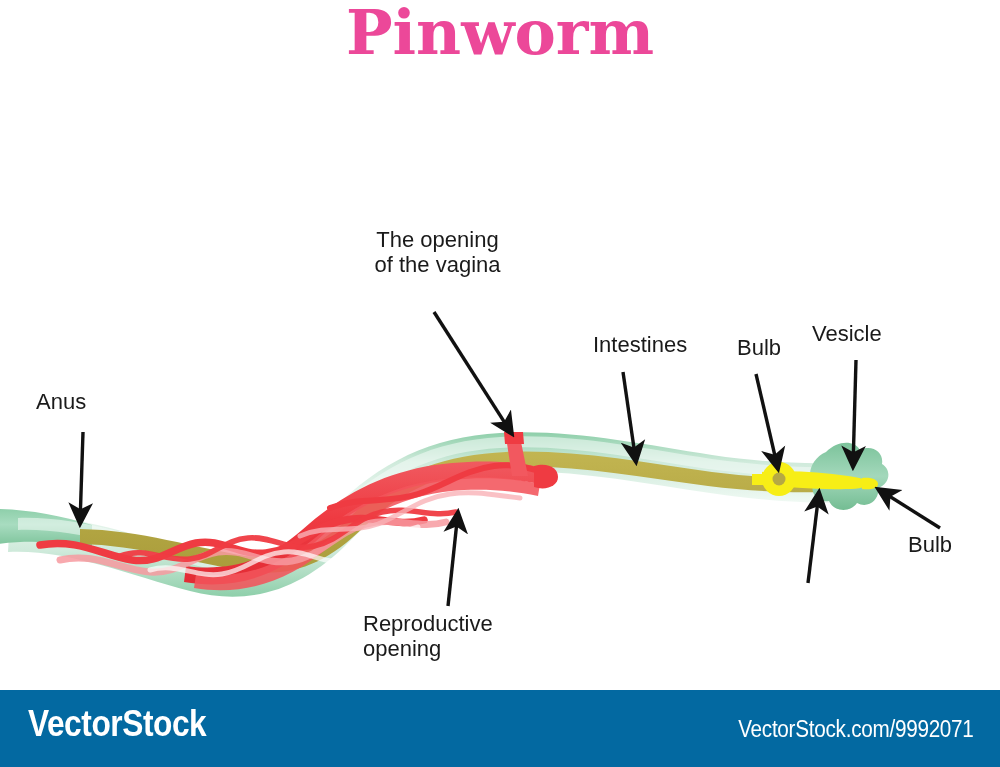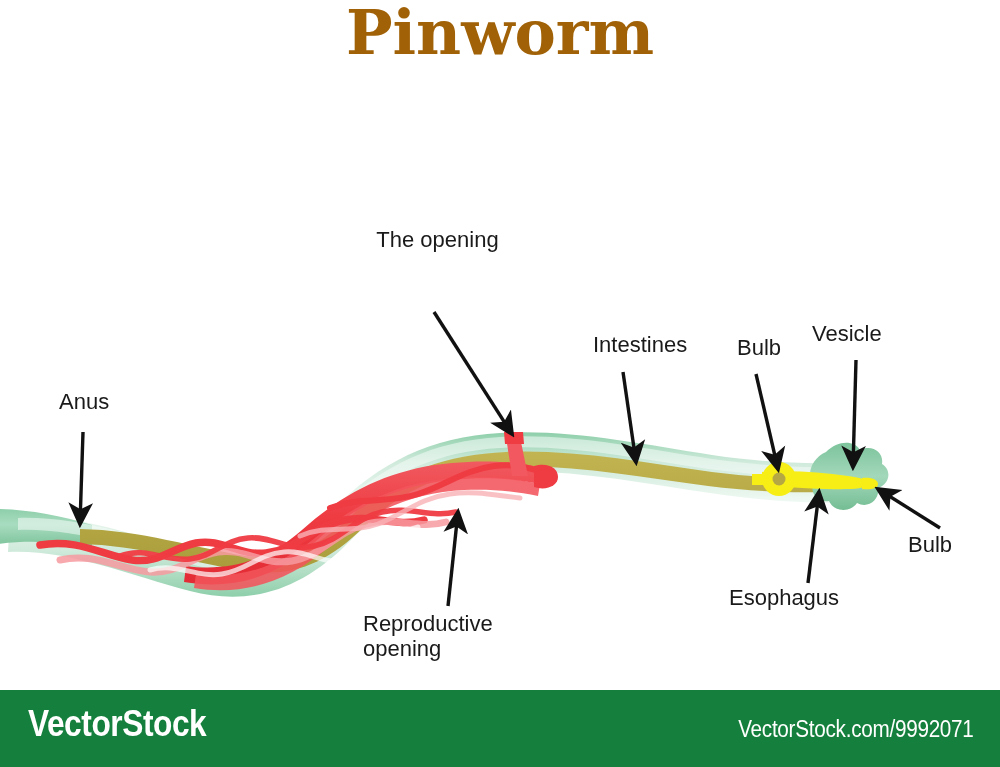--- a/index.html
+++ b/index.html
@@ -20,21 +20,21 @@
   #title {
     position: absolute;
     left: 0;
     top: 2px;
     width: 1000px;
     text-align: center;
     font-family: "DejaVu Serif", serif;
     font-weight: bold;
     font-size: 62px;
     letter-spacing: 0px;
-    color: #a16207;
+    color: #ec4899;
     line-height: 1.0;
   }
 
   
   #diagram {
     position: absolute;
     left: 0;
     top: 0;
     width: 1000px;
     height: 690px;
@@ -44,37 +44,37 @@
   .label {
     position: absolute;
     font-family: Liberation Sans, sans-serif;
     font-size: 22px;
     color: #1a1a1a;
     white-space: nowrap;
     line-height: 1.12;
   }
   .label.two-line { white-space: normal; text-align: center; }
 
-  #lbl-anus        { left: 36px;  top: 390px; margin-left: 23px; }
+  #lbl-anus        { left: 36px;  top: 390px; }
   #lbl-vagina      { left: 340px; top: 228px; width: 195px; text-align: center; }
   #lbl-intestines  { left: 559px; top: 333px; margin-left: 34px; }
   #lbl-bulb        { left: 737px; top: 336px; }
   #lbl-vesicle     { left: 812px; top: 322px; }
   #lbl-mouth       { left: 908px; top: 533px; }
   #lbl-esophagus   { left: 729px; top: 586px; }
   #lbl-reproductive{ left: 363px; top: 612px; width: 182px; text-align: left; }
 
   
   #footer {
     position: absolute;
     left: 0;
     top: 690px;
     width: 1000px;
     height: 77px;
-    background: #15803d;
+    background: #0369a1;
   }
   #footer-brand {
     position: absolute;
     left: 28px;
     top: 13px;
     color: #ffffff;
     font-family: "Liberation Sans", sans-serif;
     font-weight: bold;
     font-size: 36px;
     letter-spacing: -0.5px;
@@ -275,27 +275,27 @@
       <line x1="940" y1="528" x2="878" y2="489" marker-end="url(#arrowHead)"></line>
       <line x1="808" y1="583" x2="819" y2="492" marker-end="url(#arrowHead)"></line>
       <line x1="448" y1="606" x2="458" y2="512" marker-end="url(#arrowHead)"></line>
     </g>
   </svg>
 
   <div class="label" id="lbl-anus">Anus</div>
 
   <div class="label two-line" id="lbl-vagina">
     <span>The opening</span><br>
+    <span>of the vagina</span>
   </div>
 
   <div class="label" id="lbl-intestines">Intestines</div>
   <div class="label" id="lbl-bulb">Bulb</div>
   <div class="label" id="lbl-vesicle">Vesicle</div>
   <div class="label" id="lbl-mouth">Bulb</div>
-  <div class="label" id="lbl-esophagus">Esophagus</div>
 
   <div class="label two-line" id="lbl-reproductive">
     <span>Reproductive</span><br>
     <span>opening</span>
   </div>
 
   <div id="footer">
     <div id="footer-brand">VectorStock</div>
     <div id="footer-url">VectorStock.com/9992071</div>
   </div>

